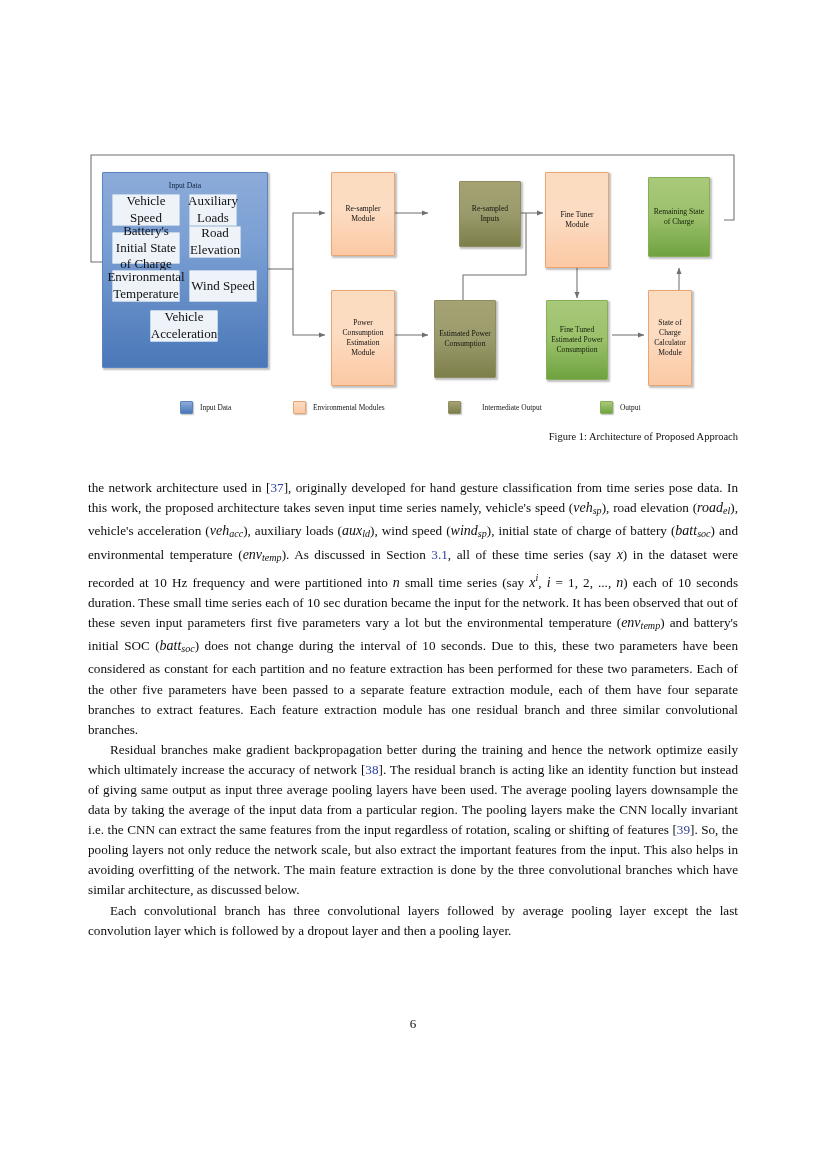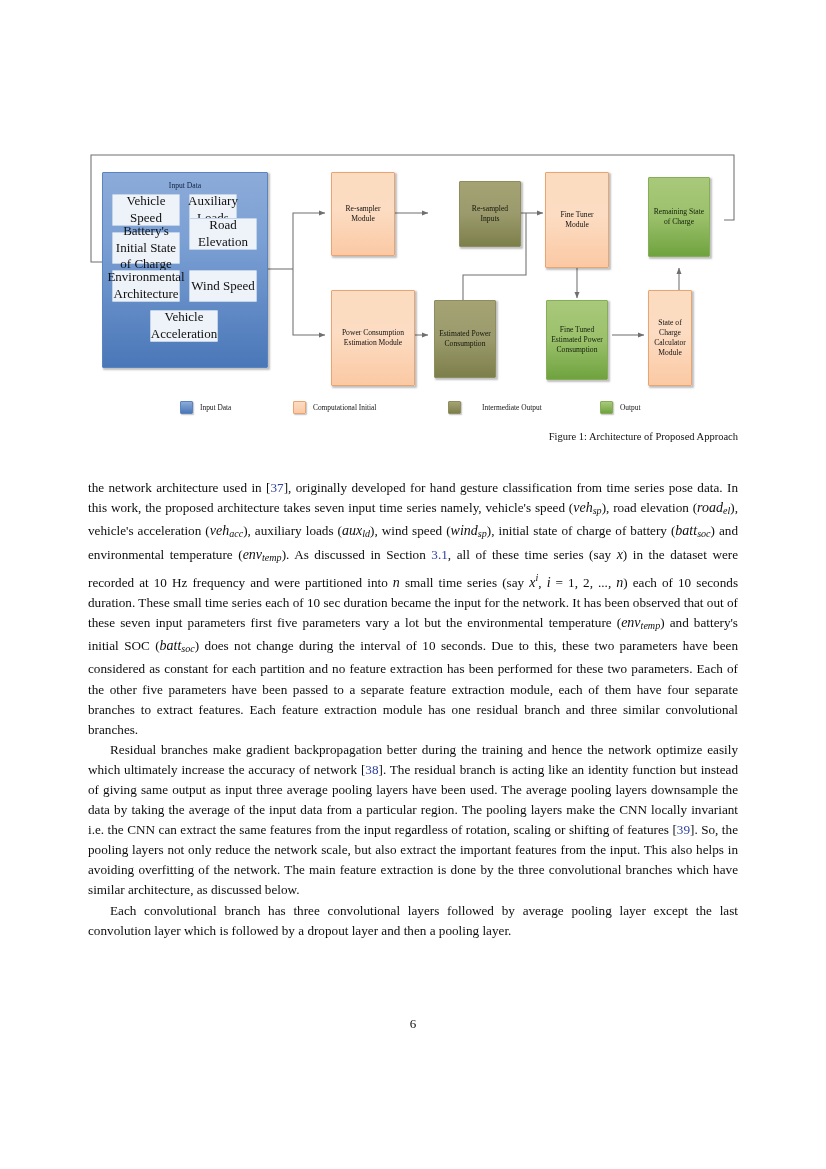--- a/index.html
+++ b/index.html
@@ -226,25 +226,25 @@
       </div>
       <div class="subnode" style="left:24px; top:44px; width:68px; height:32px;">
         <span>Vehicle Speed</span>
       </div>
       <div class="subnode" style="left:101px; top:44px; width:48px; height:32px;">
         <span>Auxiliary Loads</span>
       </div>
       <div class="subnode" style="left:24px; top:82px; width:68px; height:32px;">
         <span>Battery's Initial State of Charge</span>
       </div>
-      <div class="subnode" style="left:101px; top:68px; width:68px; height:32px;">
+      <div class="subnode" style="left:101px; top:76px; width:52px; height:32px;">
         <span>Road Elevation</span>
       </div>
       <div class="subnode" style="left:24px; top:120px; width:68px; height:32px;">
-        <span>Environmental Architecture</span>
+        <span>Environmental Temperature</span>
       </div>
       <div class="subnode" style="left:101px; top:120px; width:68px; height:32px;">
         <span>Wind Speed</span>
       </div>
       <div class="subnode" style="left:62px; top:160px; width:68px; height:32px;">
         <span>Vehicle Acceleration</span>
       </div>
 
       <div class="node n-compute" style="left:243px; top:22px; width:64px; height:84px;text-align:center;">
         <span>Re-sampler Module</span>
@@ -252,21 +252,21 @@
       <div class="node n-intermediate" style="left:346px; top:31px; width:62px; height:66px;margin-left:25px;">
         <span>Re-sampled Inputs</span>
       </div>
       <div class="node n-compute" style="left:457px; top:22px; width:64px; height:96px;">
         <span>Fine Tuner Module</span>
       </div>
       <div class="node n-output" style="left:560px; top:27px; width:62px; height:80px;">
         <span>Remaining State of Charge</span>
       </div>
 
-      <div class="node n-compute" style="left:243px; top:140px; width:84px; height:96px;">
+      <div class="node n-compute" style="left:243px; top:140px; width:64px; height:96px;">
         <span>Power Consumption Estimation Module</span>
       </div>
       <div class="node n-intermediate" style="left:346px; top:150px; width:62px; height:78px;">
         <span>Estimated Power Consumption</span>
       </div>
       <div class="node n-output" style="left:458px; top:150px; width:62px; height:80px;">
         <span>Fine Tuned Estimated Power Consumption</span>
       </div>
       <div class="node n-compute" style="left:560px; top:140px; width:44px; height:96px;">
         <span>State of Charge Calculator Module</span>
@@ -275,21 +275,21 @@
     </div>
   </div>
 
   <div id="figure-legend">
     <div class="legend-item" style="left:92px; top:2px;">
       <span class="legend-swatch sw-input"></span>
       <span>Input Data</span>
     </div>
     <div class="legend-item" style="left:205px; top:2px;">
       <span class="legend-swatch sw-compute"></span>
-      <span>Computational Initial</span>
+      <span>Environmental Modules</span>
     </div>
     <div class="legend-item" style="left:360px; top:2px;gap:21px;">
       <span class="legend-swatch sw-intermediate"></span>
       <span>Intermediate Output</span>
     </div>
     <div class="legend-item" style="left:512px; top:2px;">
       <span class="legend-swatch sw-output"></span>
       <span>Output</span>
     </div>
   </div>

